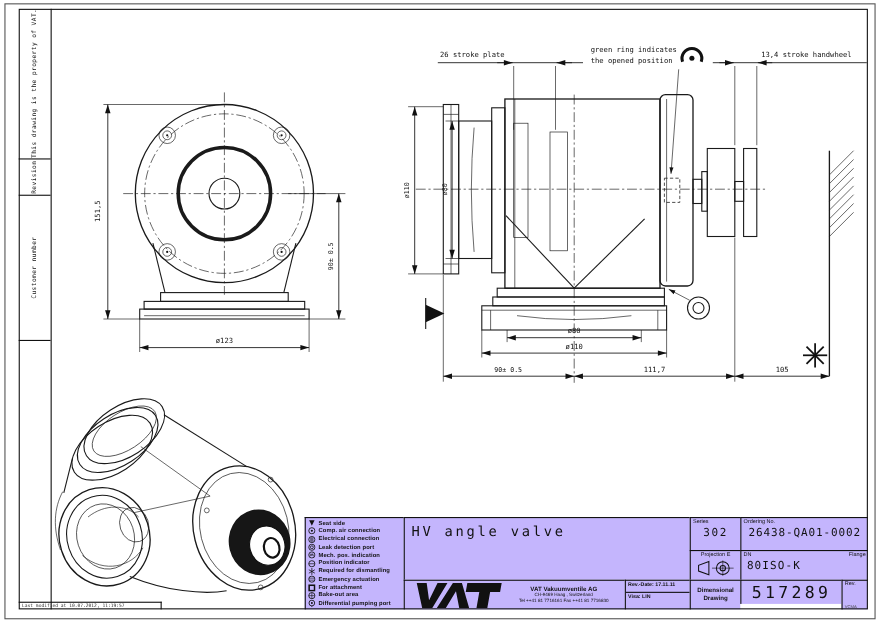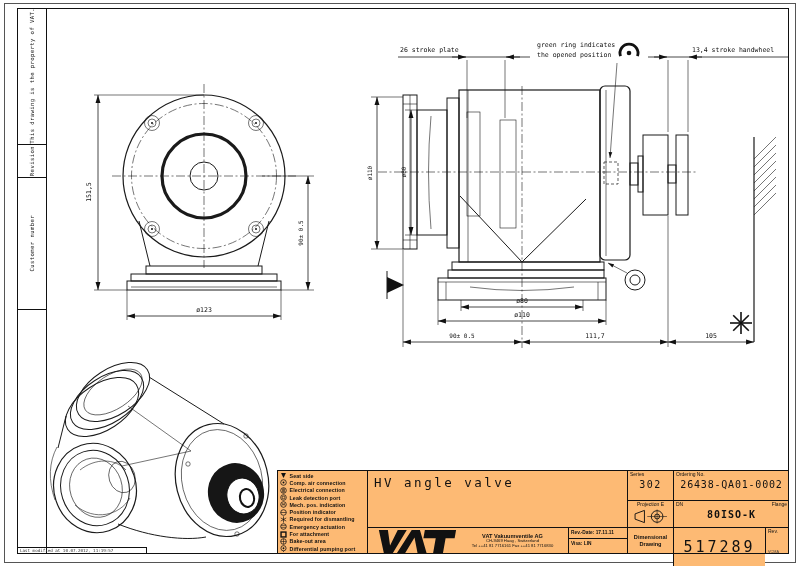--- a/index.html
+++ b/index.html
@@ -8,21 +8,21 @@
   .abs{position:absolute;box-sizing:border-box;}
   #outer-border{left:4px;top:3px;width:792px;height:560px;border:1px solid #555;}
   #frame{left:17px;top:8px;width:772px;height:546px;border:1.6px solid #111;z-index:3;pointer-events:none;}
   #drawing{left:0;top:0;z-index:1;}
   
   #strip{left:17px;top:8px;width:30px;height:546px;border-right:1px solid #111;z-index:2;}
   .strip-sec{position:absolute;left:0;width:100%;display:flex;align-items:center;justify-content:center;box-sizing:border-box;}
   .vt{writing-mode:vertical-rl;transform:rotate(180deg);font-size:5.6px;
       font-family:"DejaVu Sans Mono",monospace;letter-spacing:.4px;white-space:nowrap;}
   
-  .cell{position:absolute;border-left:1px solid #111;border-top:1px solid #111;background:#fdba74;box-sizing:border-box;z-index:2;}
+  .cell{position:absolute;border-left:1px solid #111;border-top:1px solid #111;background:#c4b5fd;box-sizing:border-box;z-index:2;}
   .hdr{font-size:5px;line-height:1.1;padding:1px 2px;}
   .mono{font-family:"DejaVu Sans Mono",monospace;}
   #legend-box{left:277px;top:470px;width:90px;height:84px;padding-top:1px;}
   .lg-row{display:flex;align-items:center;gap:2.5px;height:7.3px;padding-left:2px;}
   .lg-row span{font-size:5.3px;font-weight:600;letter-spacing:.1px;white-space:nowrap;}
   .lg-ico{flex:0 0 auto;}
   #title-cell{left:367px;top:470px;width:260px;height:57px;}
   #title-text{font-size:12.5px;letter-spacing:2.5px;padding:4px 6px;}
   #logo-cell{left:367px;top:527px;width:201px;height:27px;display:flex;align-items:center;}
   #company-block{flex:1;text-align:center;line-height:1.15;}
@@ -31,24 +31,24 @@
   #revdate-cell{left:568px;top:527px;width:59px;height:27px;}
   #revdate-cell .row1{font-size:4.8px;font-weight:bold;padding:2px 2px;}
   #revdate-cell .row2{font-size:4.8px;font-weight:bold;padding:2px 2px;border-top:1px solid #111;margin-top:1px;}
   #series-cell{left:627px;top:470px;width:46px;height:30px;}
   #ordering-cell{left:673px;top:470px;width:116px;height:30px;}
   .big-val{text-align:center;font-size:10px;letter-spacing:1.5px;}
   #proj-cell{left:627px;top:500px;width:46px;height:27px;text-align:center;}
   #proj-cell .hdr{text-align:center;}
   #dnflange-cell{left:673px;top:500px;width:116px;height:27px;}
   .split-hdr{display:flex;justify-content:space-between;}
-  .split-val{display:flex;justify-content:center;padding:0 5px;font-size:10px;letter-spacing:1px;font-weight:bold;}
+  .split-val{display:flex;justify-content:flex-start;padding:0 5px;font-size:10px;letter-spacing:1px;}
   #dimdraw-cell{left:627px;top:527px;width:46px;height:27px;display:flex;flex-direction:column;
                 align-items:center;justify-content:center;font-size:5.6px;font-weight:bold;line-height:1.3;}
-  #num-cell{left:673px;top:527px;width:92px;height:39px;display:flex;align-items:center;justify-content:center;
+  #num-cell{left:673px;top:527px;width:92px;height:22px;display:flex;align-items:center;justify-content:center;
             font-size:15px;letter-spacing:3px;}
   #rev-cell{left:765px;top:527px;width:24px;height:27px;}
   #stamp-box{left:17px;top:547px;width:130px;height:7px;border-top:1px solid #111;border-right:1px solid #111;z-index:2;}
   #stamp-box div{font-size:4.2px;font-family:"DejaVu Sans Mono",monospace;color:#333;padding-left:3px;white-space:nowrap;}
   #corner-stamp{left:768px;top:549.5px;font-size:3.8px;color:#444;z-index:4;}
   
   .ln{stroke:#1a1a1a;stroke-width:1;fill:none;}
   .w12{stroke-width:1.2;}
   .thin{stroke:#1a1a1a;stroke-width:.6;fill:none;}
   .dim{stroke:#1a1a1a;stroke-width:.8;fill:none;}

